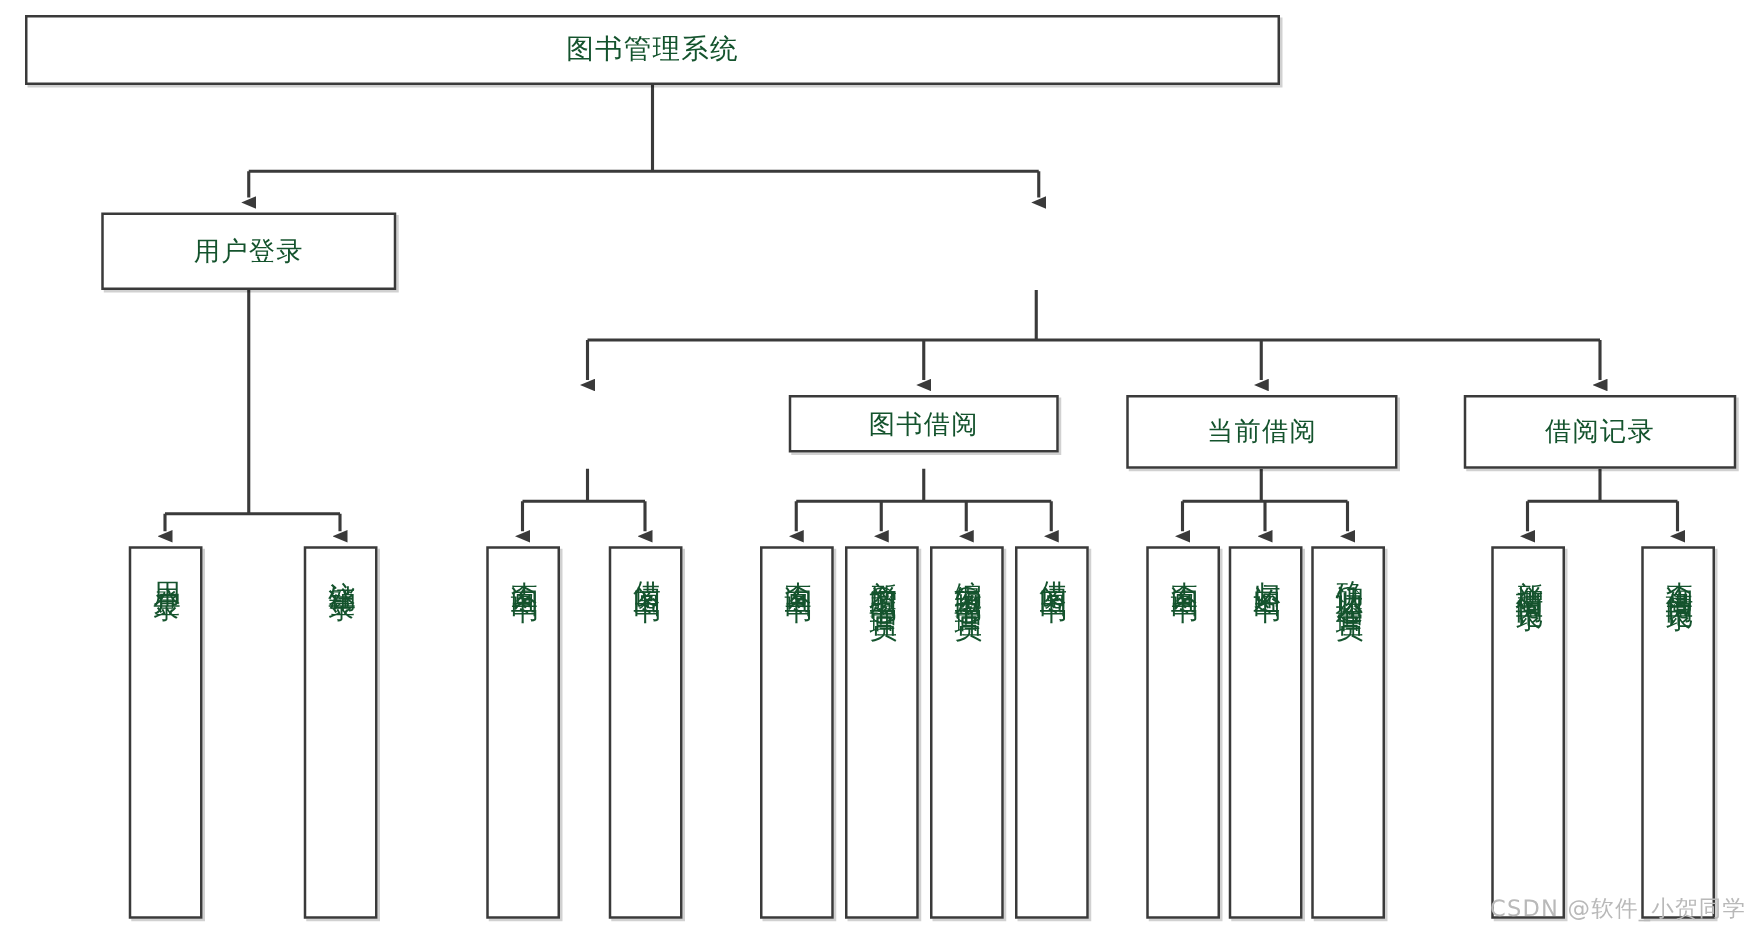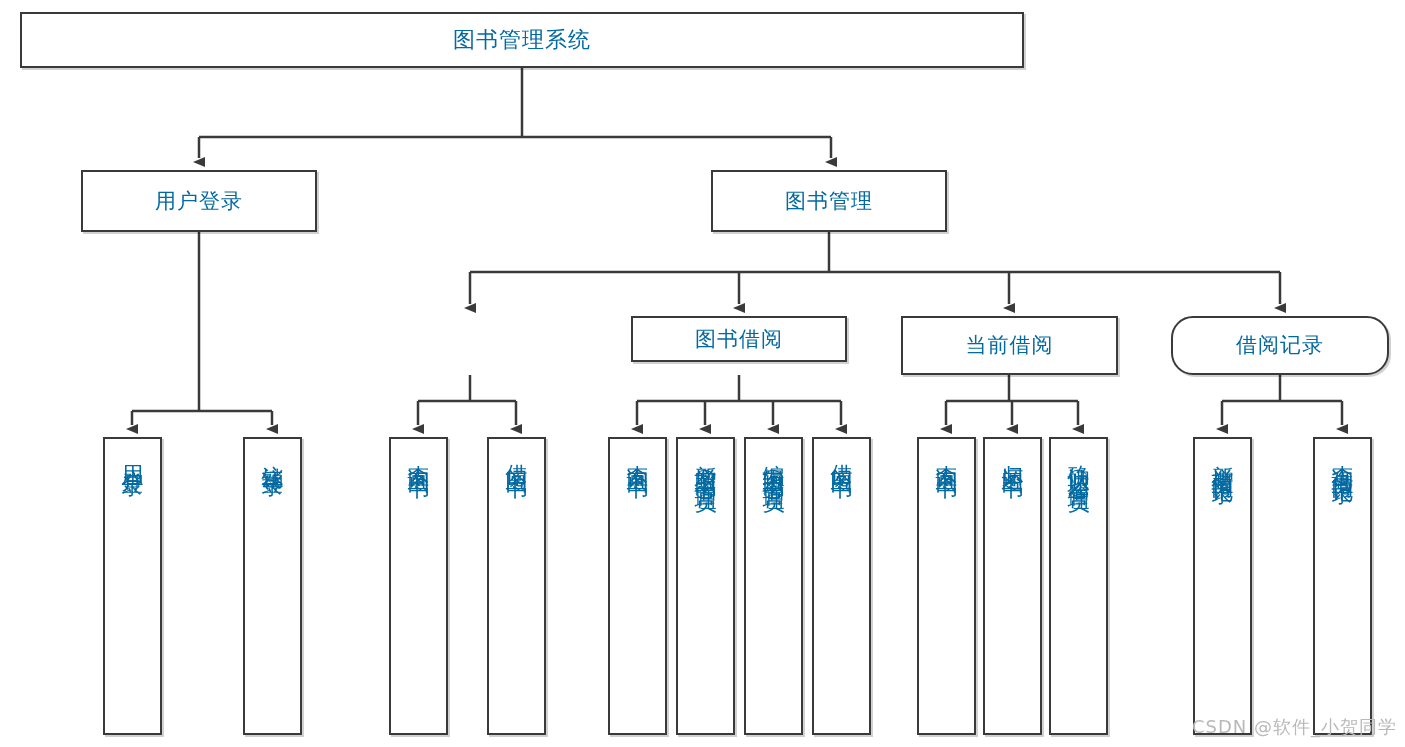--- a/index.html
+++ b/index.html
@@ -28,21 +28,21 @@
     position: absolute;
     box-sizing: border-box;
     border: 2px solid #3a3a3a;
     background: #ffffff;
     display: flex;
     align-items: center;
     justify-content: center;
     box-shadow: 2px 2px 0 rgba(0,0,0,0.18);
   }
   .node .label {
-    color: #0369a1;
+    color: #14532d;
     letter-spacing: 1px;
     white-space: nowrap;
     line-height: 1.25;
   }
   .node.horiz .label {
     font-size: 21px;
   }
   .node.root .label {
     font-size: 22px;
   }
@@ -134,31 +134,28 @@
     </g>
   </svg>
 
   <div class="node root horiz" style="left:20px; top:12px; width:1004px; height:56px;">
     <span class="label">图书管理系统</span>
   </div>
 
   <div class="node horiz" style="left:81px; top:170px; width:236px; height:62px;">
     <span class="label">用户登录</span>
   </div>
-  <div class="node horiz" style="left:711px; top:170px; width:236px; height:62px;">
-    <span class="label">图书管理</span>
-  </div>
 
   <div class="node horiz" style="left:631px; top:316px; width:216px; height:46px;">
     <span class="label">图书借阅</span>
   </div>
   <div class="node horiz" style="left:901px; top:316px; width:217px; height:59px;">
     <span class="label">当前借阅</span>
   </div>
-  <div class="node horiz" style="left:1171px; top:316px; width:218px; height:59px;border-radius:22px;">
+  <div class="node horiz" style="left:1171px; top:316px; width:218px; height:59px;">
     <span class="label">借阅记录</span>
   </div>
 
   <div class="node leaf" style="left:103px; top:437px; width:59px; height:298px;">
     <span class="label">用户登录</span>
   </div>
   <div class="node leaf" style="left:243px; top:437px; width:59px; height:298px;">
     <span class="label">注销登录</span>
   </div>
   <div class="node leaf" style="left:389px; top:437px; width:59px; height:298px;">

